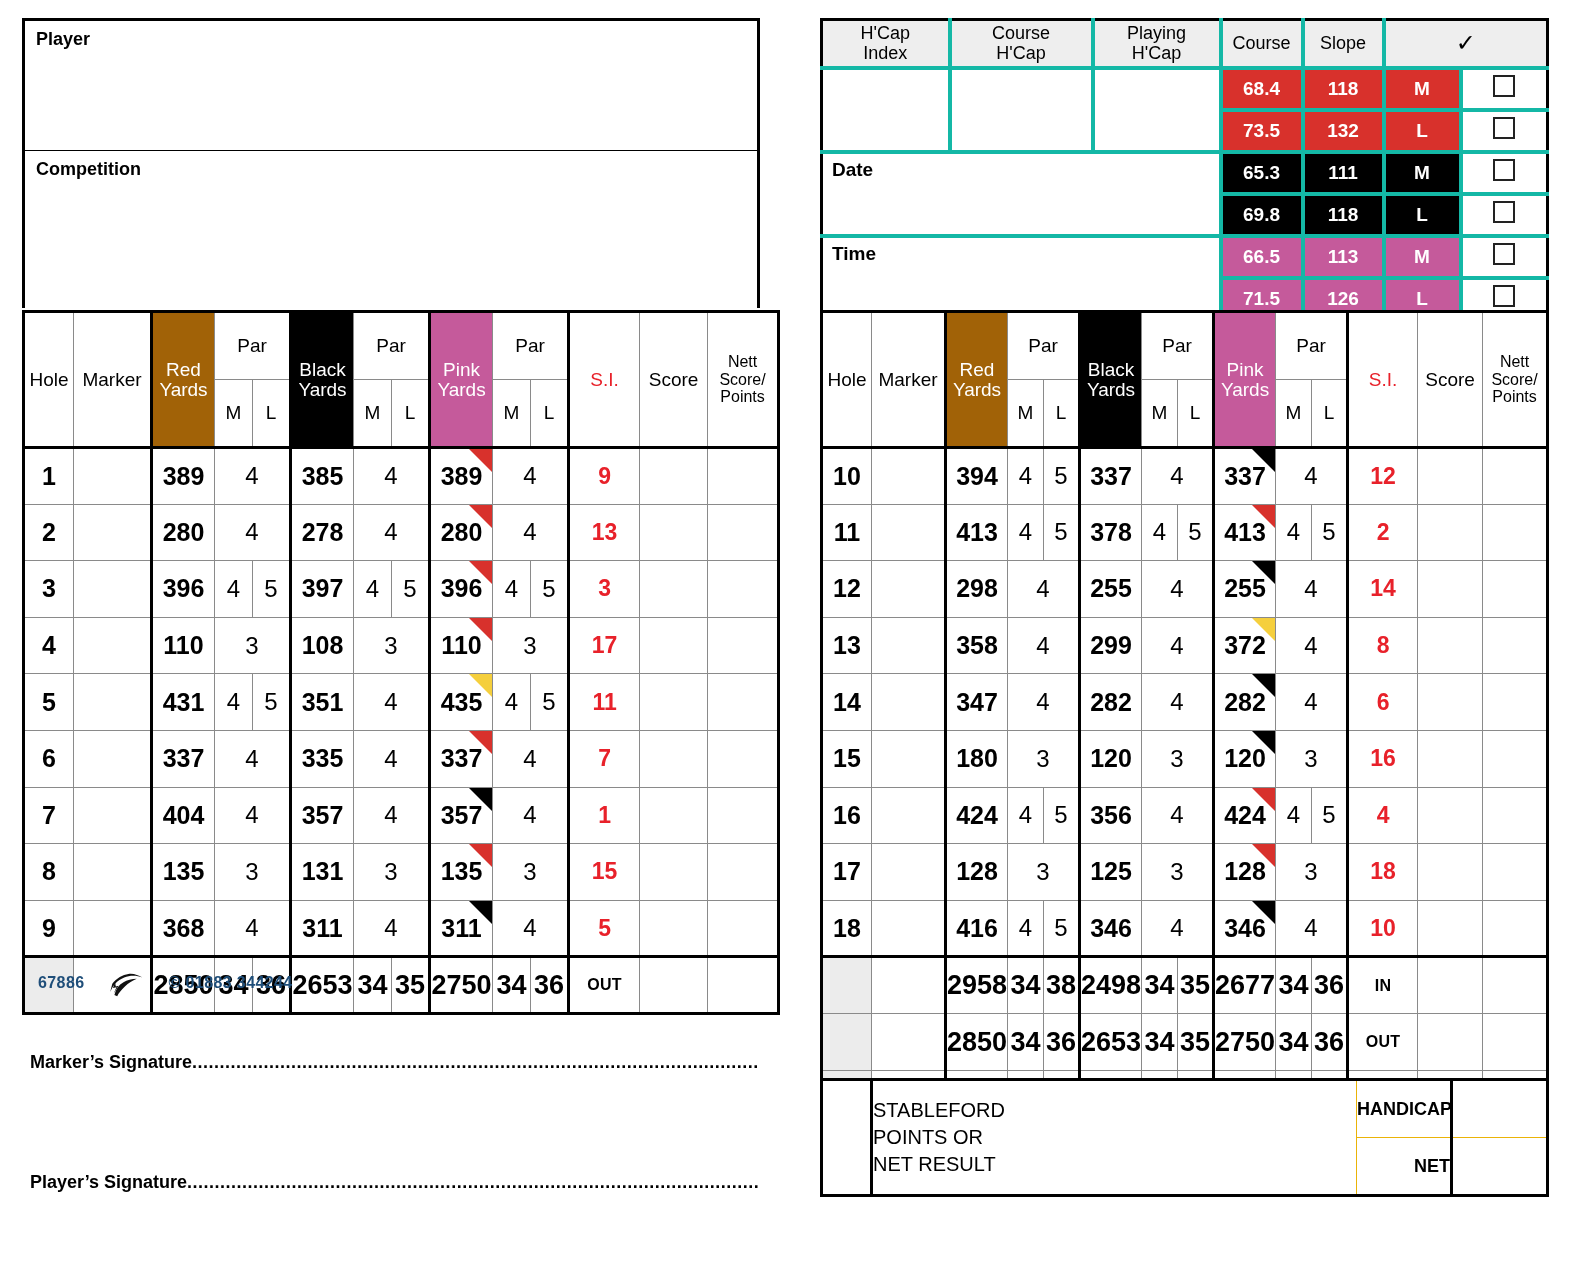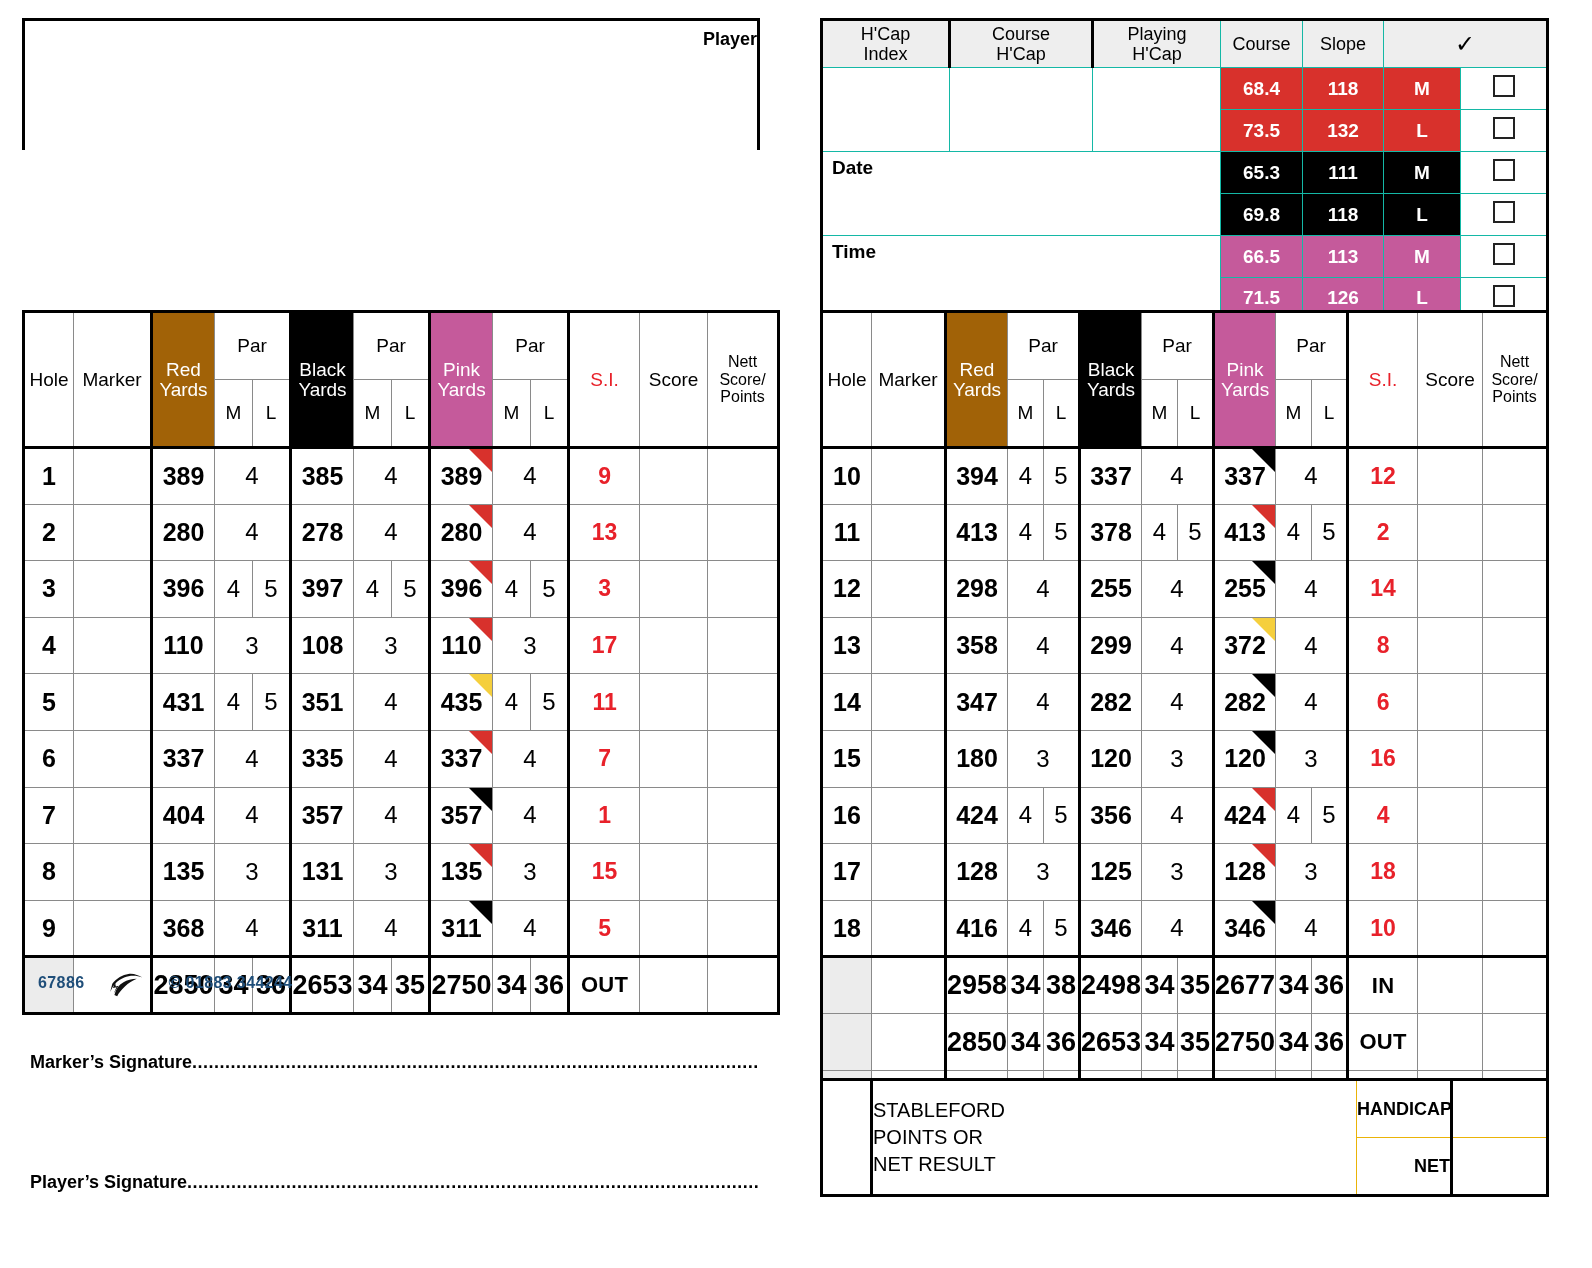--- a/index.html
+++ b/index.html
@@ -15,21 +15,21 @@
     position: relative;
     overflow: hidden;
   }
 
   
   .panel {
     position: absolute;
   }
 
   
-  #left-header { left: 22px; top: 18px; width: 738px; height: 290px; text-align: right; }
+  #left-header { left: 22px; top: 18px; width: 738px; height: 290px; }
   #left-header .box {
     box-sizing: border-box;
     border-left: 3px solid #000;
     border-right: 3px solid #000;
     padding: 8px 0 0 11px;
     font-weight: bold;
     font-size: 18px;
   }
   #left-header .box.first { border-top: 3px solid #000; height: 132px; }
   #left-header .box.second { border-top: 1.5px solid #000; height: 158px; }
@@ -77,28 +77,28 @@
     top: 0; right: 0;
     width: 0; height: 0;
     border-style: solid;
     border-width: 0 23px 23px 0;
   }
   .flag.red    { border-color: transparent #d8312c transparent transparent; }
   .flag.black  { border-color: transparent #000000 transparent transparent; }
   .flag.yellow { border-color: transparent #f5cf3d transparent transparent; }
 
   .total-row td { height: 57px; font-size: 27px; font-weight: bold; }
-  .total-row td.lbl { font-size: 22px; font-weight: bold; letter-spacing: .3px; }
+  .total-row td.lbl { font-size: 16px; font-weight: bold; letter-spacing: .3px; }
   .total-row td.shade { background: #ececec; }
 
   
   #hcap { left: 820px; top: 18px; width: 726px; }
   #hcap table { border-collapse: collapse; table-layout: fixed; width: 726px; padding-left: 48px; }
   #hcap td {
-    border: 1px solid #14b8a6;
+    border: 4px solid #14b8a6;
     padding: 0;
     text-align: center;
     vertical-align: middle;
     box-sizing: border-box;
     background: #fff;
   }
   #hcap .head td { height: 48px; background: #eeeeee; font-size: 18px; line-height: 1.12; }
   #hcap .datarow td { height: 42px; font-size: 19px; font-weight: bold; }
   #hcap td.swatch { color: #fff; }
   #hcap td.sw-red   { background: #d8312c; }
@@ -165,20 +165,23 @@
     font-weight: bold;
     padding-right: 8px;
   }
 </style>
 </head>
 <body>
 
 <div class="panel" id="left-header">
   <div class="box first">
     <span>Player</span>
+  </div>
+  <div class="box second">
+    <span>Competition</span>
   </div>
 </div>
 
 <div class="panel" id="hcap">
   <table>
     <colgroup>
       <col style="width:128px">
         <col style="width:143px">
         <col style="width:128px">
       <col style="width:82px">

